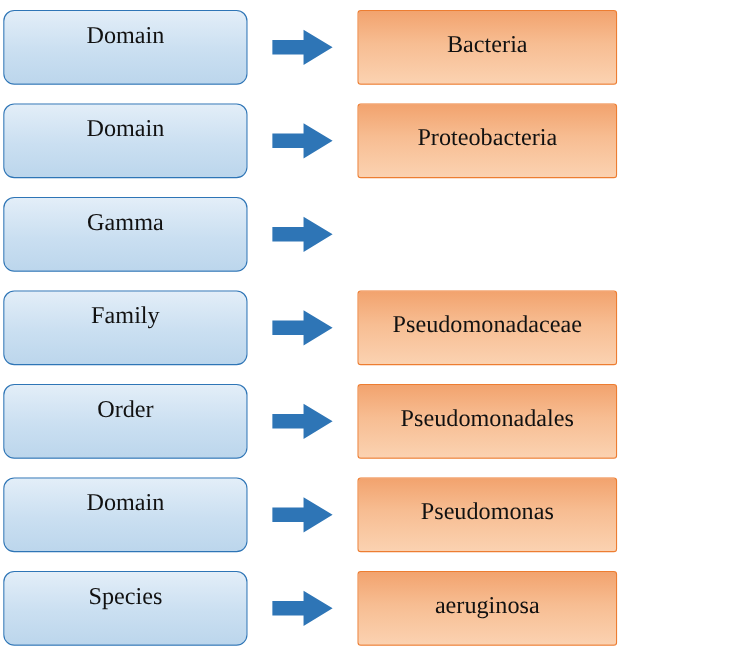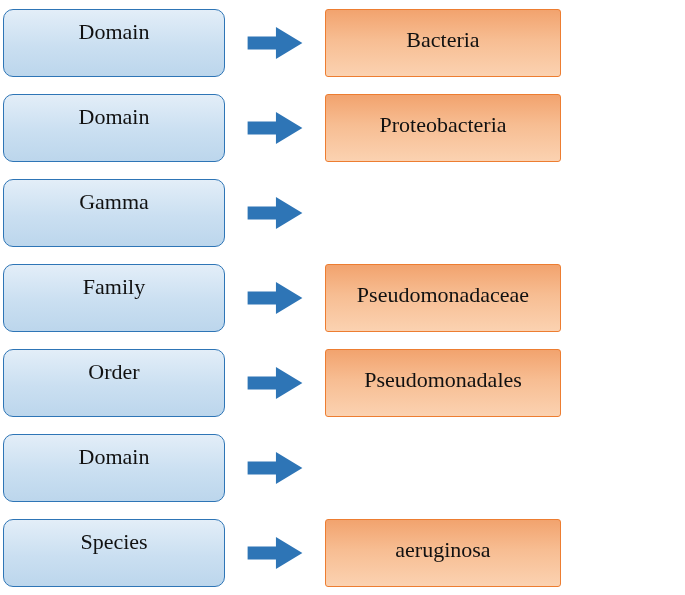--- a/index.html
+++ b/index.html
@@ -133,20 +133,23 @@
 
   <div class="row">
     <div class="rank-box">
       <span>Domain</span>
     </div>
     <div class="arrow-wrap">
       <svg class="arrow" viewBox="0 0 58 36">
           <polygon points="0,11 30,11 30,1 58,18 30,35 30,25 0,25"></polygon>
         </svg>
     </div>
+    <div class="taxon-box">
+      <span>Pseudomonas</span>
+    </div>
   </div>
 
   <div class="row">
     <div class="rank-box">
       <span>Species</span>
     </div>
     <div class="arrow-wrap">
       <svg class="arrow" viewBox="0 0 58 36">
           <polygon points="0,11 30,11 30,1 58,18 30,35 30,25 0,25"></polygon>
         </svg>

